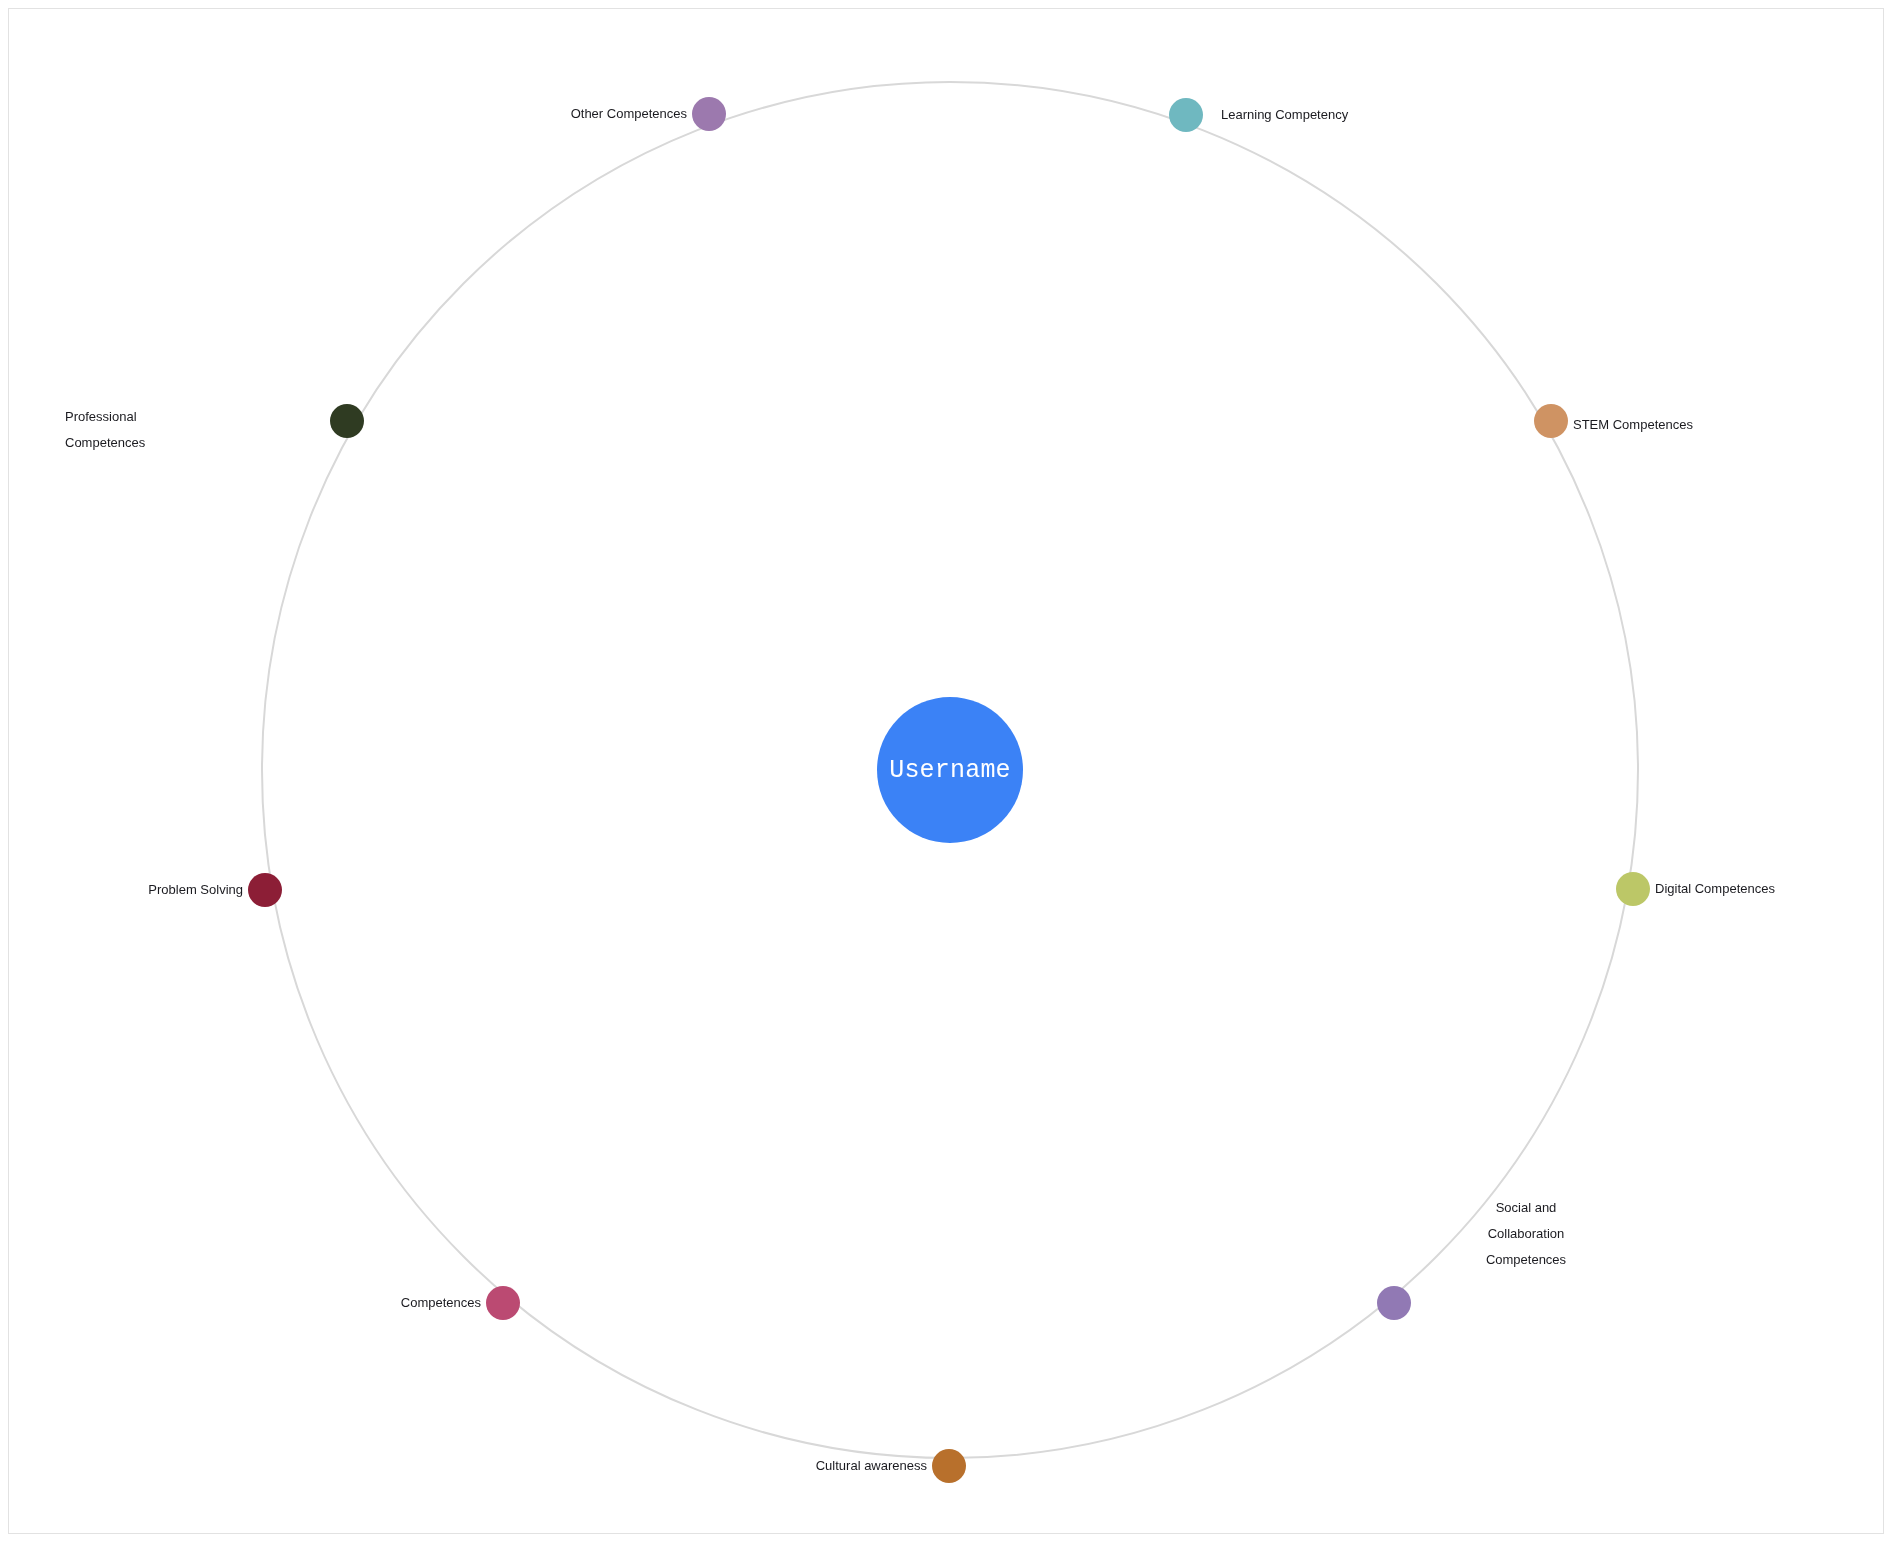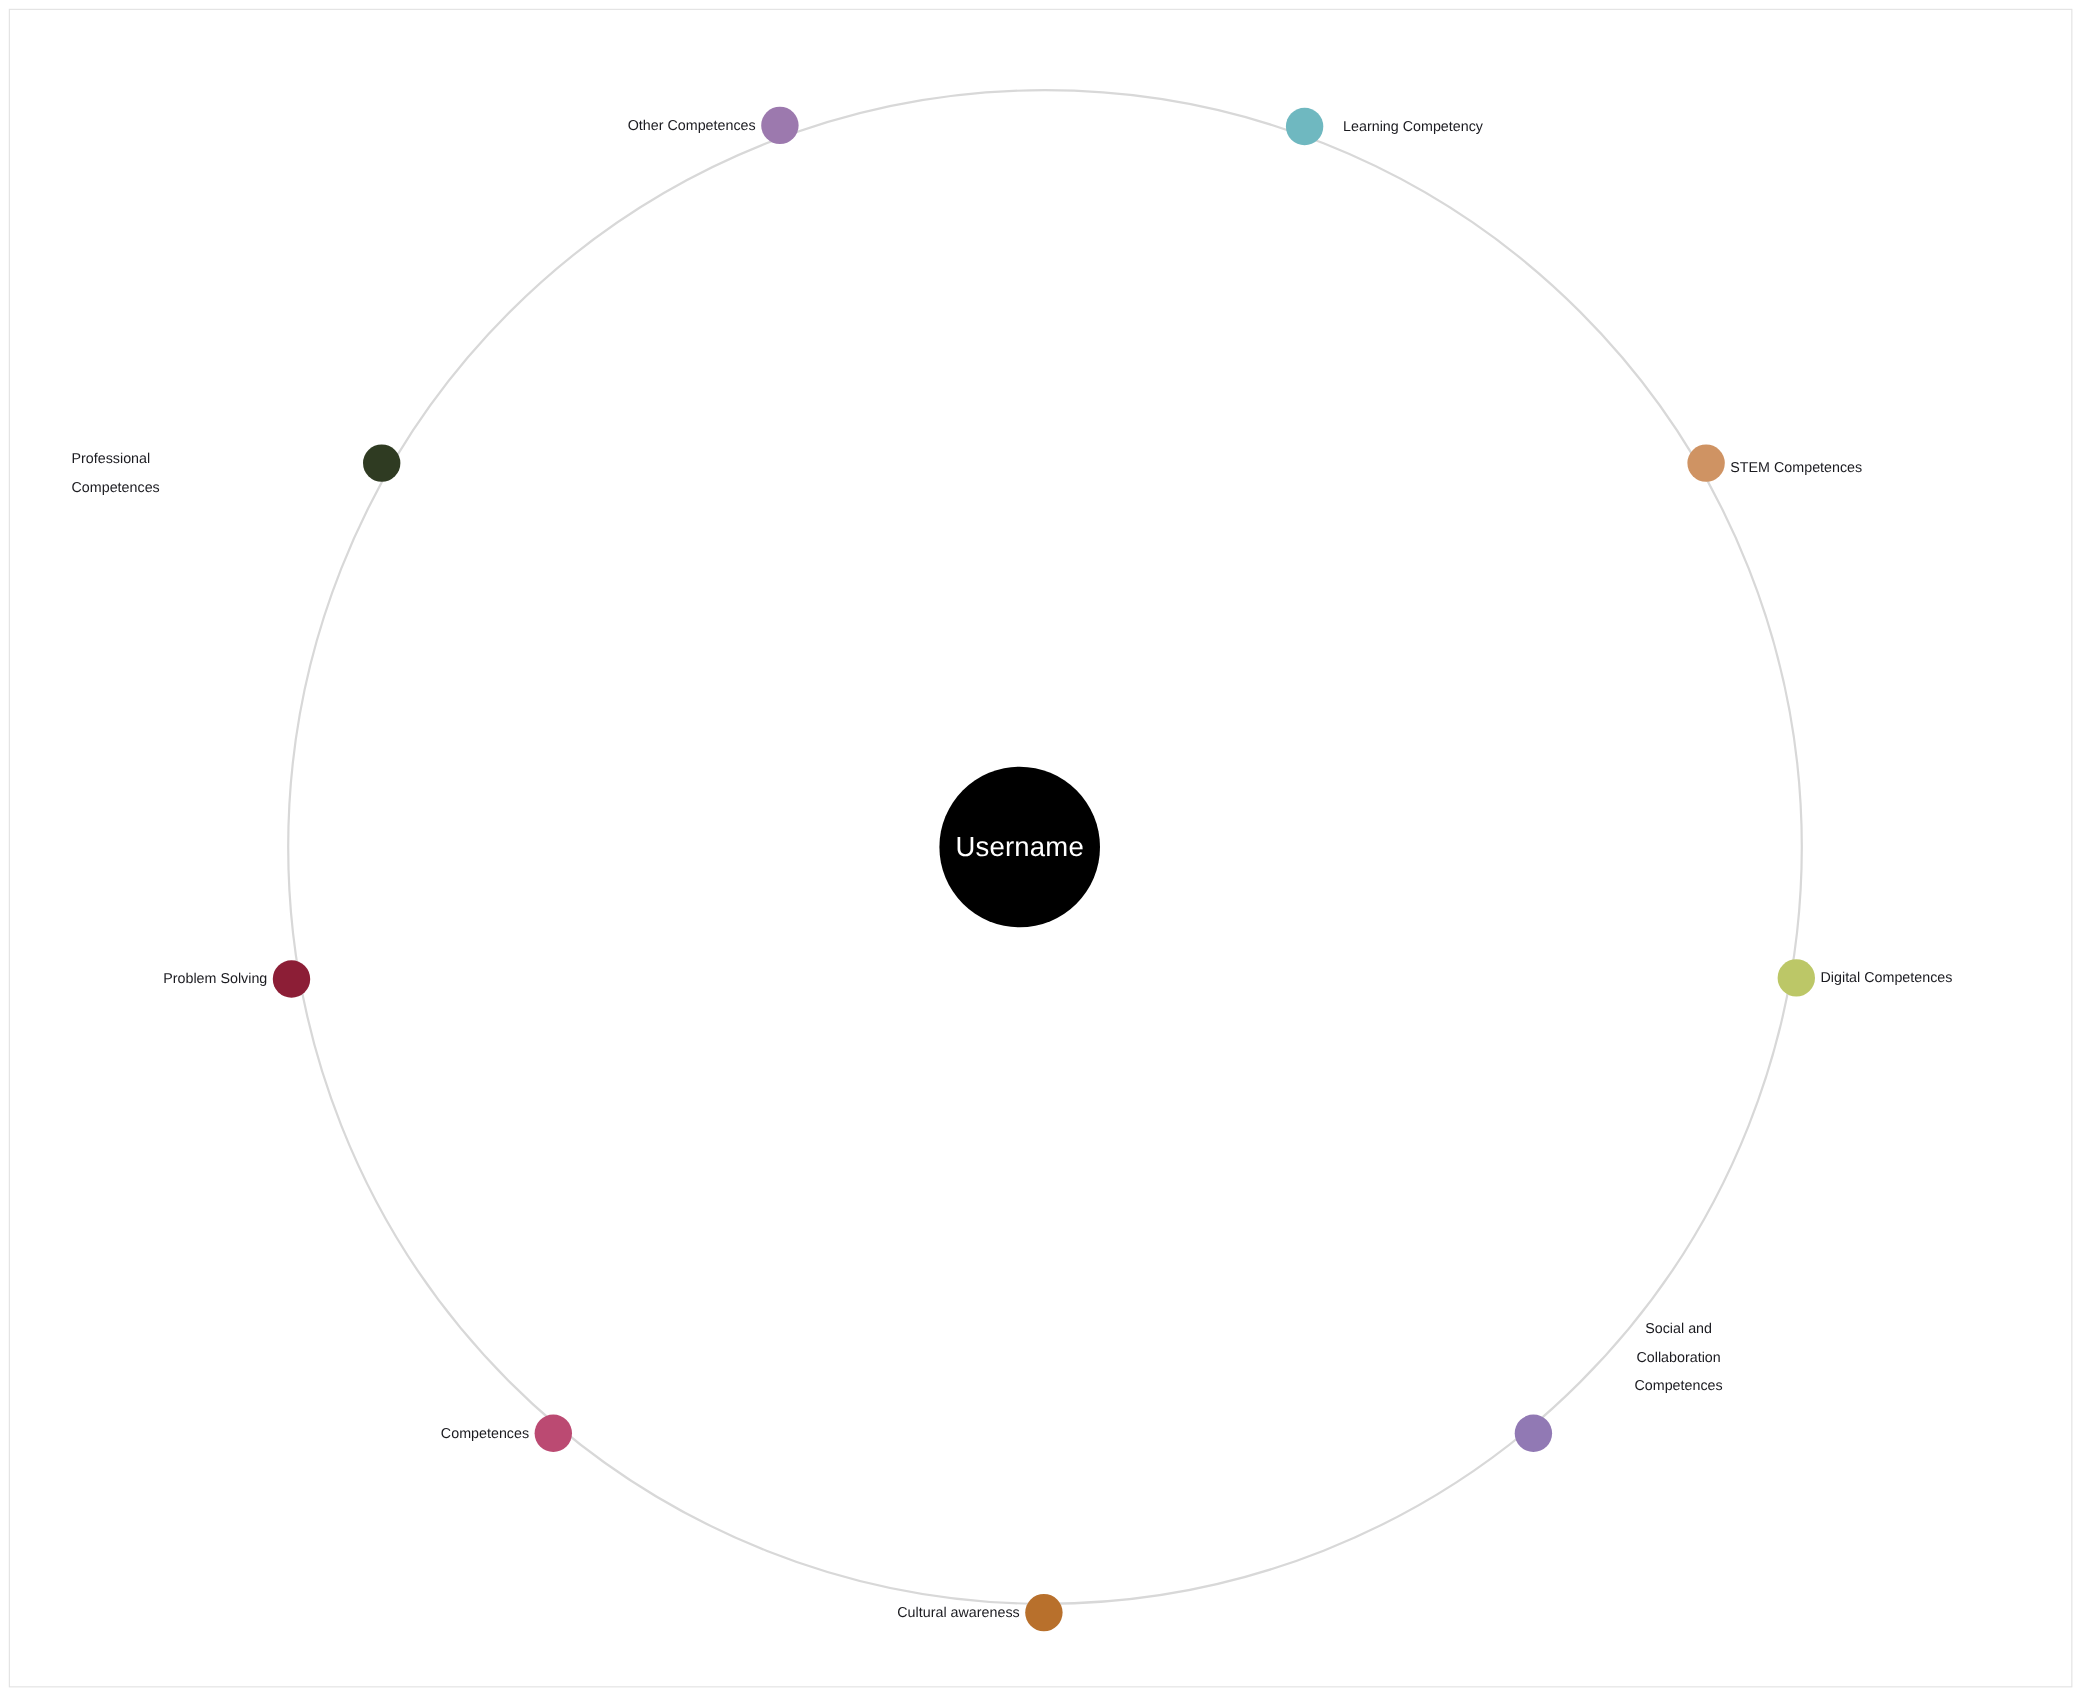--- a/index.html
+++ b/index.html
@@ -92,17 +92,17 @@
       <div class="node-label left" style="width: 260px; top: 1290px; left: 221px; text-align: right;">Competences</div>
       <div class="node" style="left: 248px; top: 873px; width: 34px; height: 34px; background: rgb(140, 30, 54);"></div>
       <div class="node-label left" style="width: 260px; top: 877px; left: -17px; text-align: right;">Problem Solving</div>
       <div class="node" style="left: 330px; top: 404px; width: 34px; height: 34px; background: rgb(47, 59, 34);"></div>
       <div class="node-label left" style="width: 260px; top: 372px; left: 65px; text-align: left; margin-top: 32px;">Professional
 Competences</div>
       <div class="node" style="left: 692px; top: 97px; width: 34px; height: 34px; background: rgb(156, 121, 174);"></div>
       <div class="node-label left" style="width: 260px; top: 101px; left: 427px; text-align: right;">Other Competences</div>
     </div>
 
-  <div class="center-node" id="center-node" style="left: 854px; top: 697px; width: 146px; height: 146px; background: #000000; color: rgb(255, 255, 255);">
+  <div class="center-node" id="center-node" style="left: 877px; top: 697px; width: 146px; height: 146px; background: #3b82f6; color: rgb(255, 255, 255); font-family: Liberation Mono, monospace;">
     <span>Username</span>
   </div>
 
 </div>
 
 </body></html>

